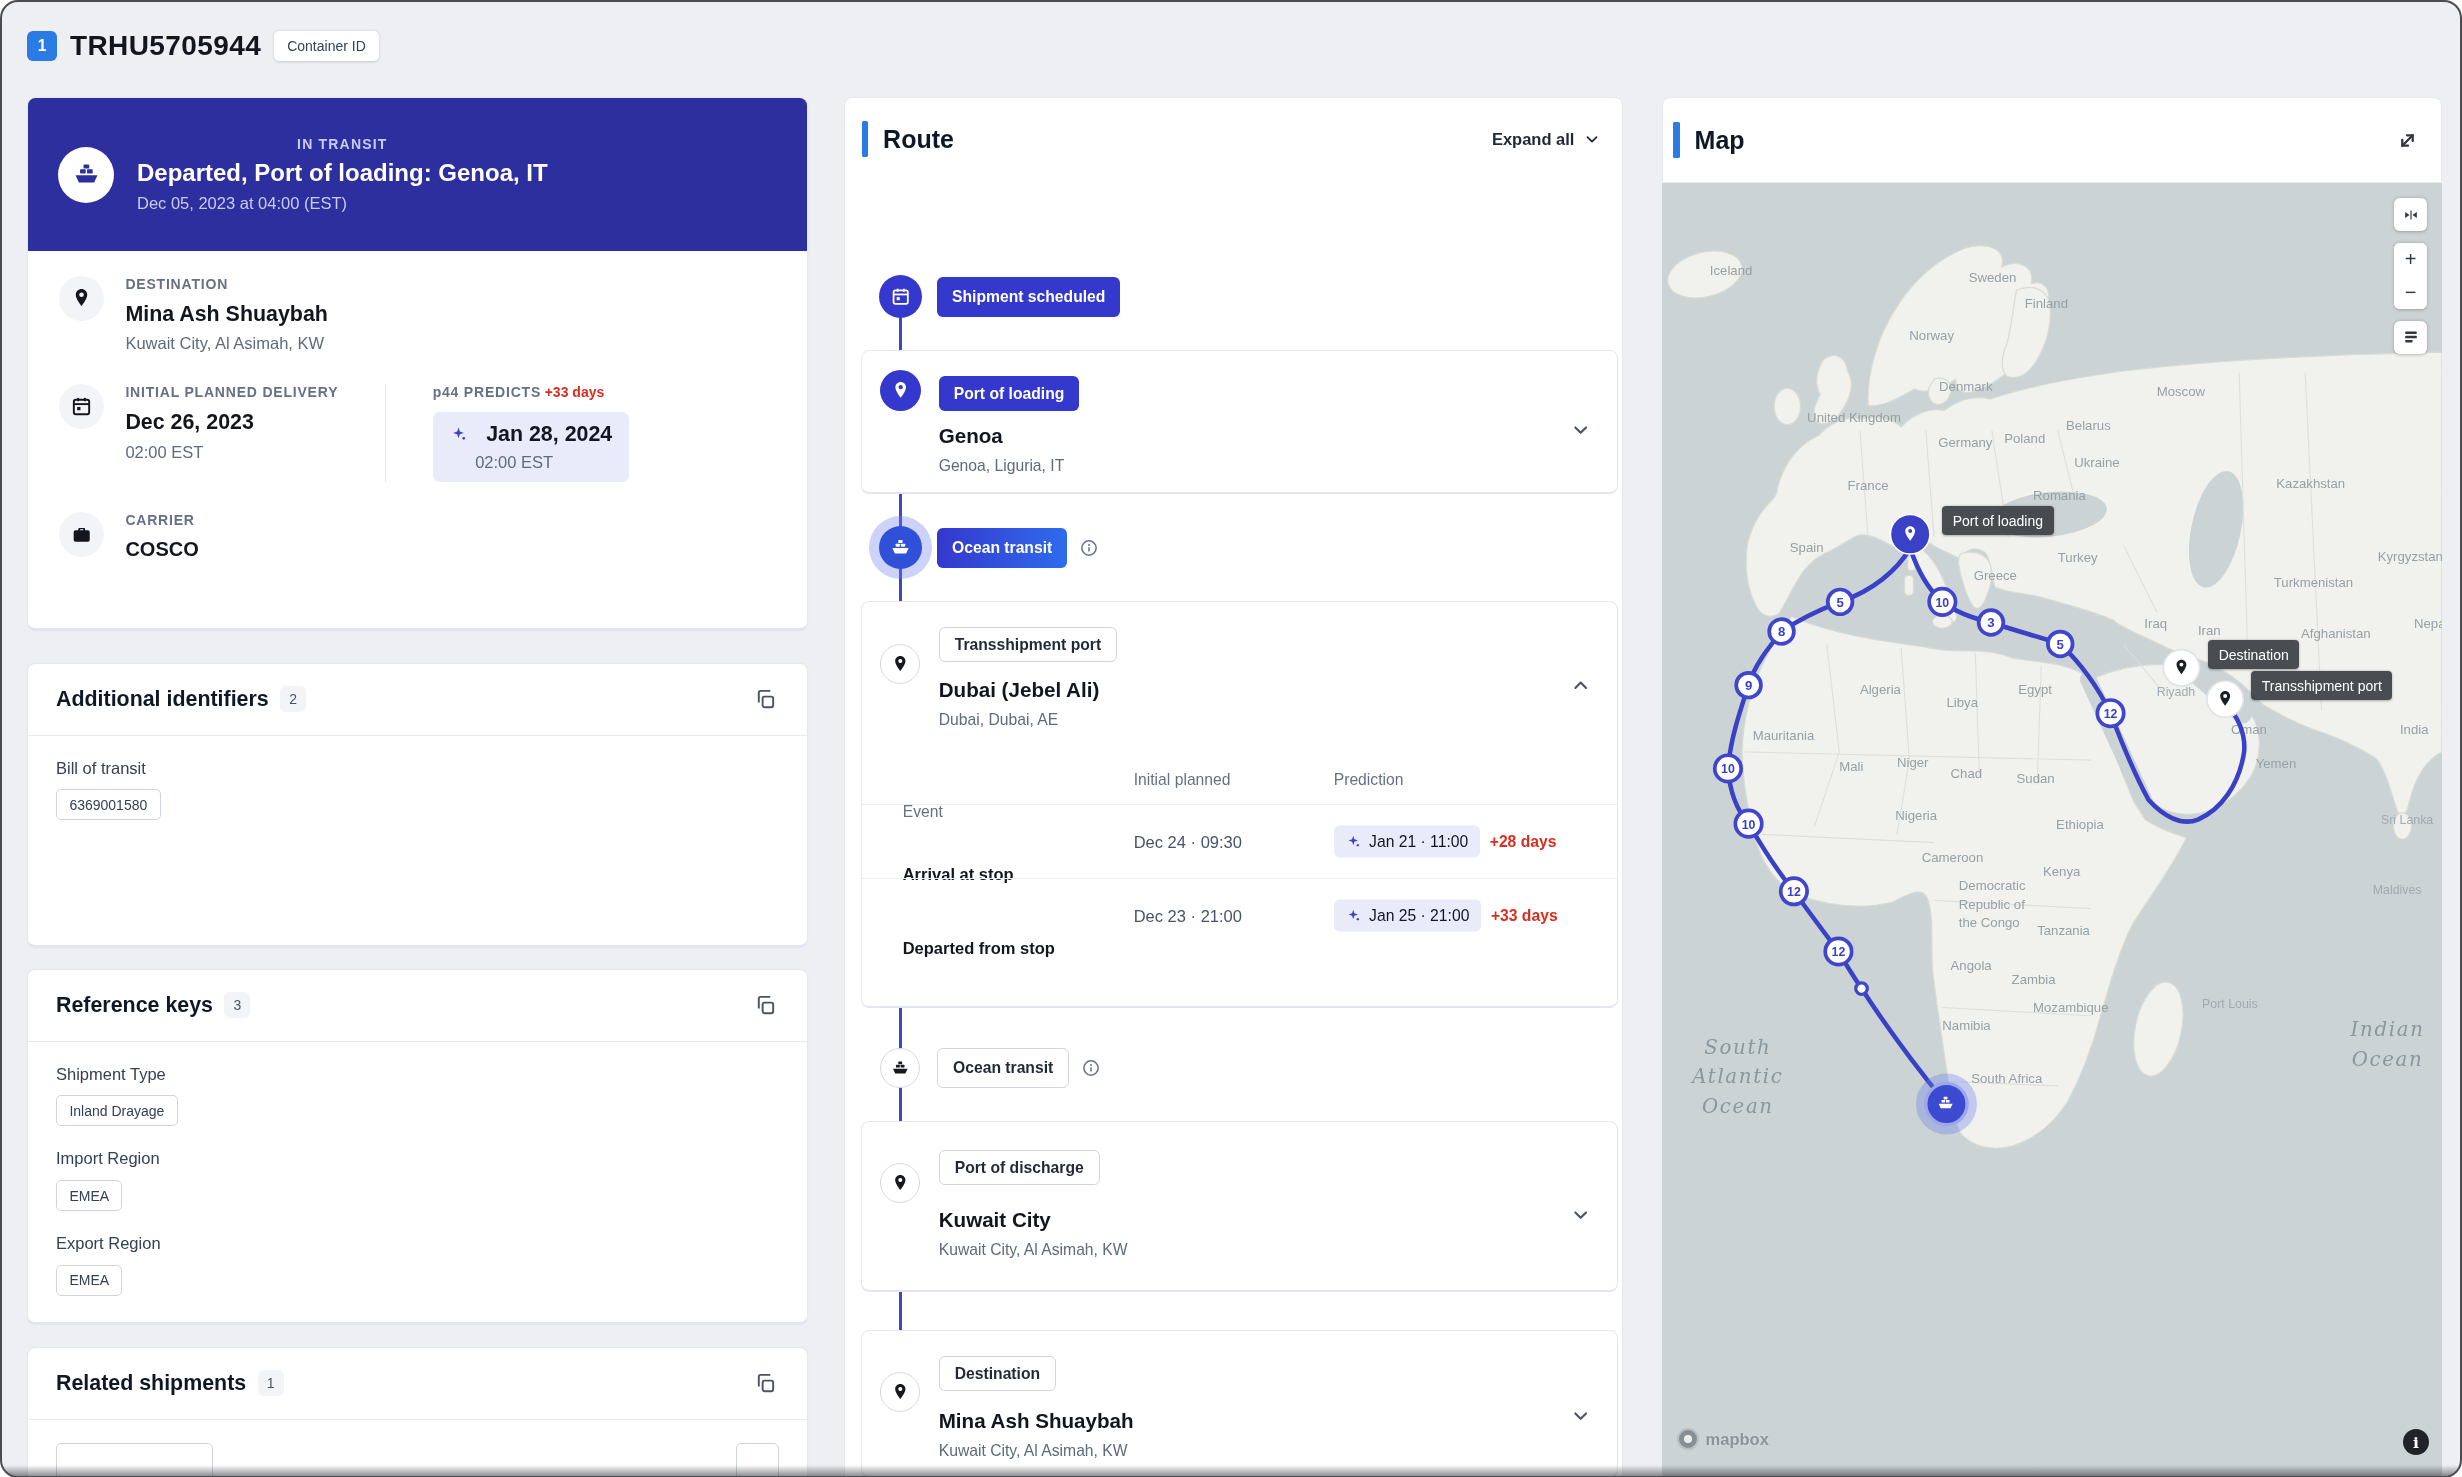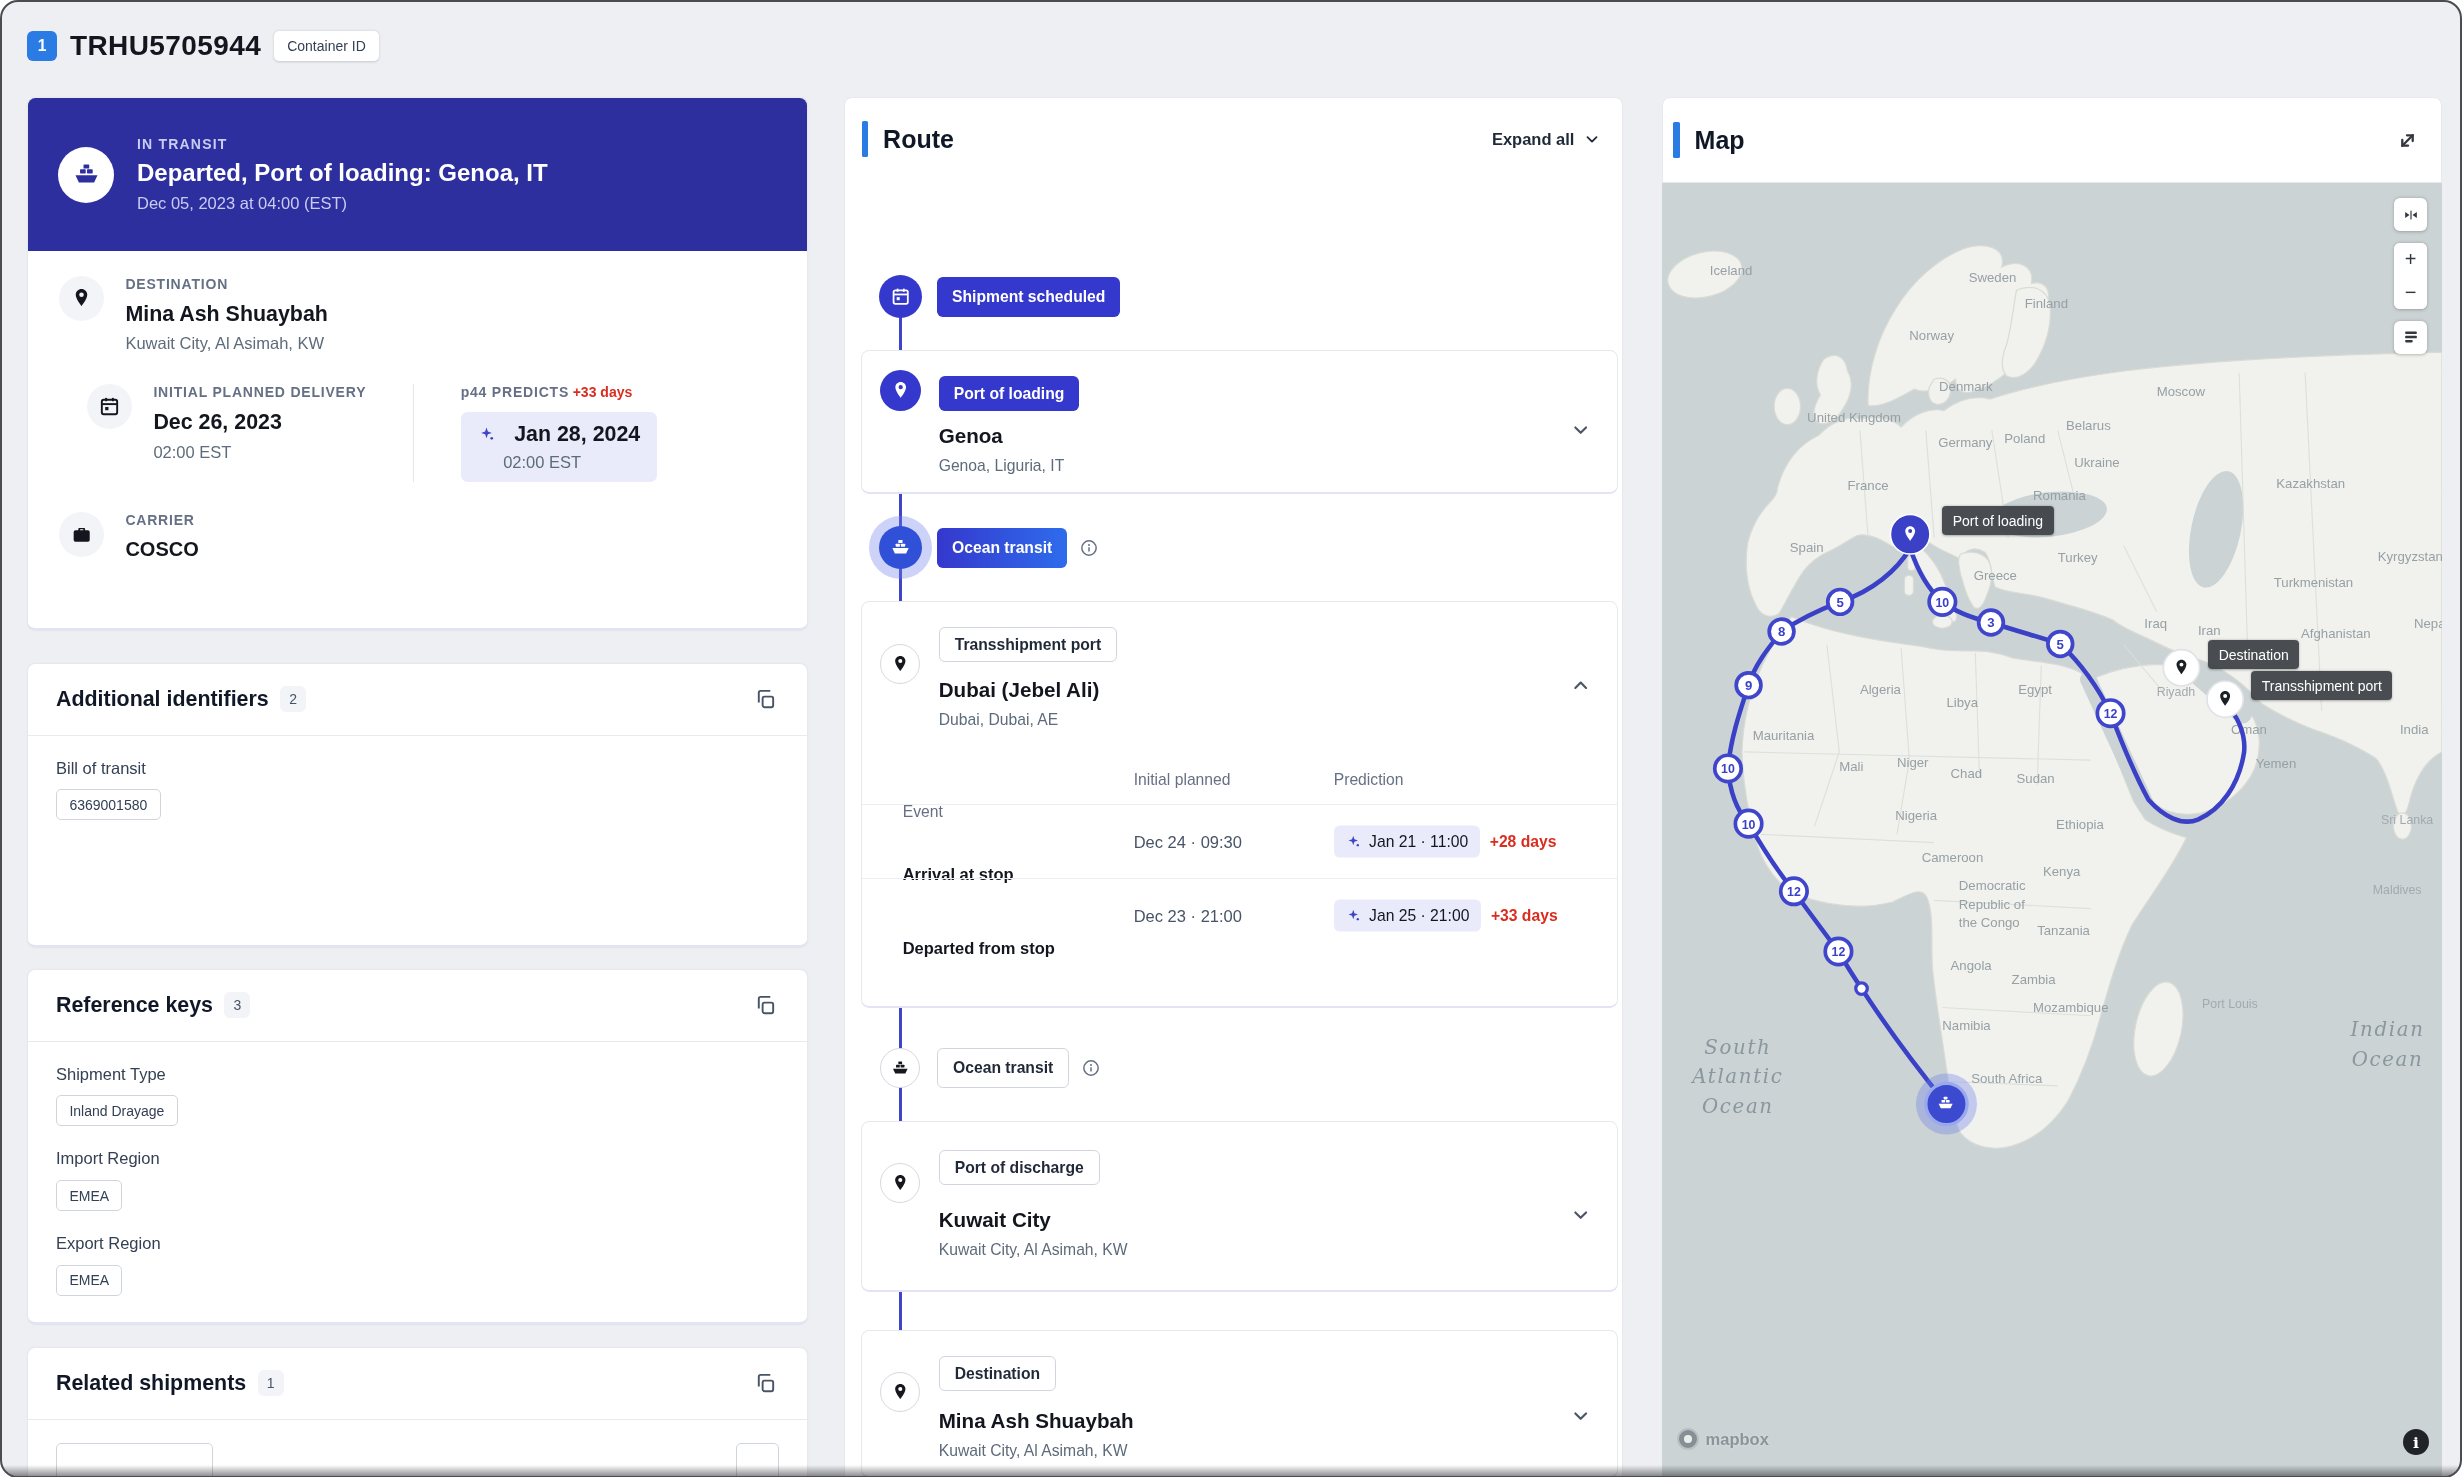--- a/index.html
+++ b/index.html
@@ -32,21 +32,21 @@
   .fld-label { font-size:16.5px; color:#344054; margin-bottom:11.5px; }
   .chip { display:inline-block; border:1.2px solid #d0d5dd; border-radius:5px; padding:6.6px 12.4px;
           font-size:14px; color:#344054; background:#fff; }
   .fld + .fld { margin-top:23px; }
 
   
   .status-hdr { height:153px; background:#2e2f9e; border-radius:7.4px 7.4px 0 0; display:flex; align-items:center;
                 padding:0 30px; gap:23px; }
   .status-circle { width:56px; height:56px; border-radius:50%; background:#fff; color:#2e2f9e;
                    display:flex; align-items:center; justify-content:center; flex:none; }
-  .status-label { font-size:14px; font-weight:bold; letter-spacing:1.2px; color:#c9ccf2; }
+  .status-label { font-size:14px; font-weight:bold; letter-spacing:1.2px; color:#c9ccf2;text-align:center; }
   .status-title { font-size:24px; font-weight:bold; color:#fff; margin-top:6.6px; }
   .status-date { font-size:16.5px; color:#c9ccf2; margin-top:7.4px; }
   .sum-row { display:flex; gap:21.4px; padding:25px 31px 0 31px; }
   .sum-ic { width:45px; height:45px; border-radius:50%; background:#f2f4f7; color:#14161f; flex:none;
             display:flex; align-items:center; justify-content:center; }
   .sum-label { font-size:14px; letter-spacing:0.8px; color:#667085; font-weight:bold; }
   .sum-name { font-size:21.4px; font-weight:bold; color:#14161f; margin-top:10px; }
   .sum-sub  { font-size:16.5px; color:#5d6b7a; margin-top:7.4px; }
   .vdiv { width:1.6px; background:#e4e7ec; margin:0 25px; }
   .pred-label { font-size:14px; letter-spacing:0.8px; color:#667085; font-weight:bold; }
@@ -219,21 +219,21 @@
             <use href="#i-pin"></use>
           </svg>
       </div>
       <div>
         <div class="sum-label">DESTINATION</div>
         <div class="sum-name">Mina Ash Shuaybah</div>
         <div class="sum-sub">Kuwait City, Al Asimah, KW</div>
       </div>
     </div>
 
-    <div class="sum-row" style="padding-top:31px;margin-left:28px;">
+    <div class="sum-row" style="padding-top:31px;">
       <div class="sum-ic">
         <svg width="23" height="23" viewBox="0 0 24 24">
             <use href="#i-cal"></use>
           </svg>
       </div>
       <div>
         <div class="sum-label">INITIAL PLANNED DELIVERY</div>
         <div class="sum-name">Dec 26, 2023</div>
         <div class="sum-sub">02:00 EST</div>
       </div>

